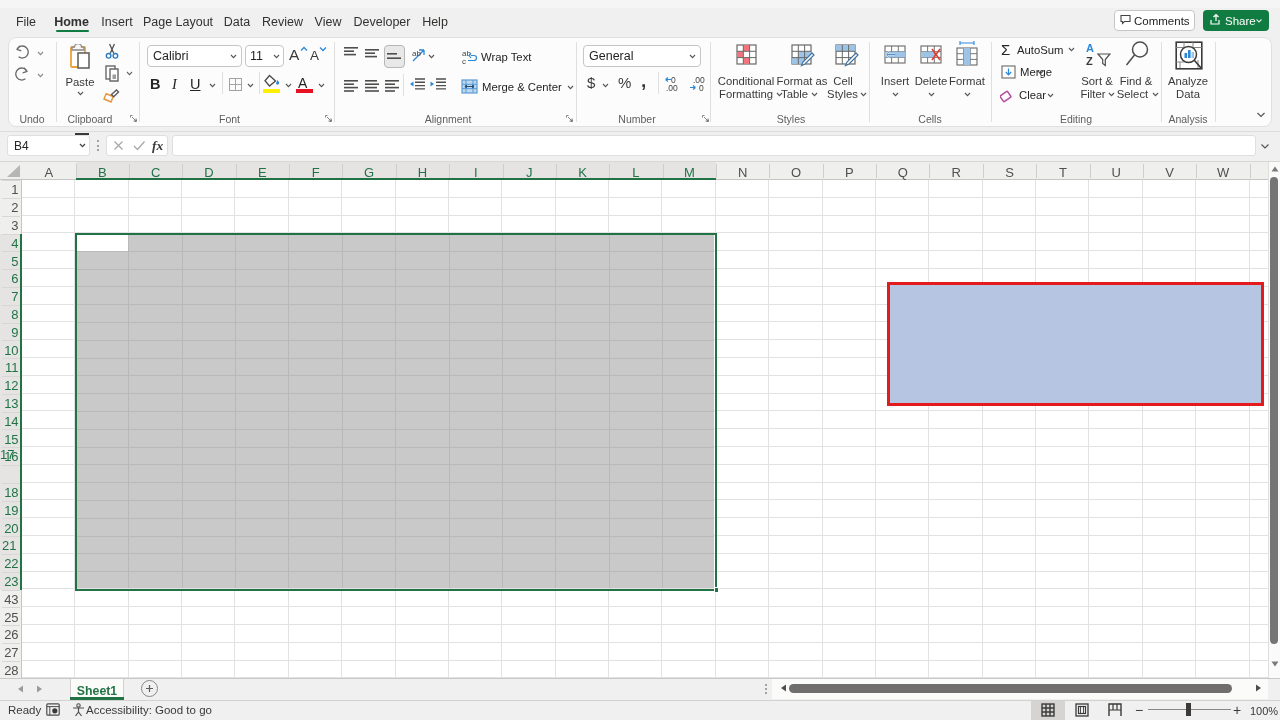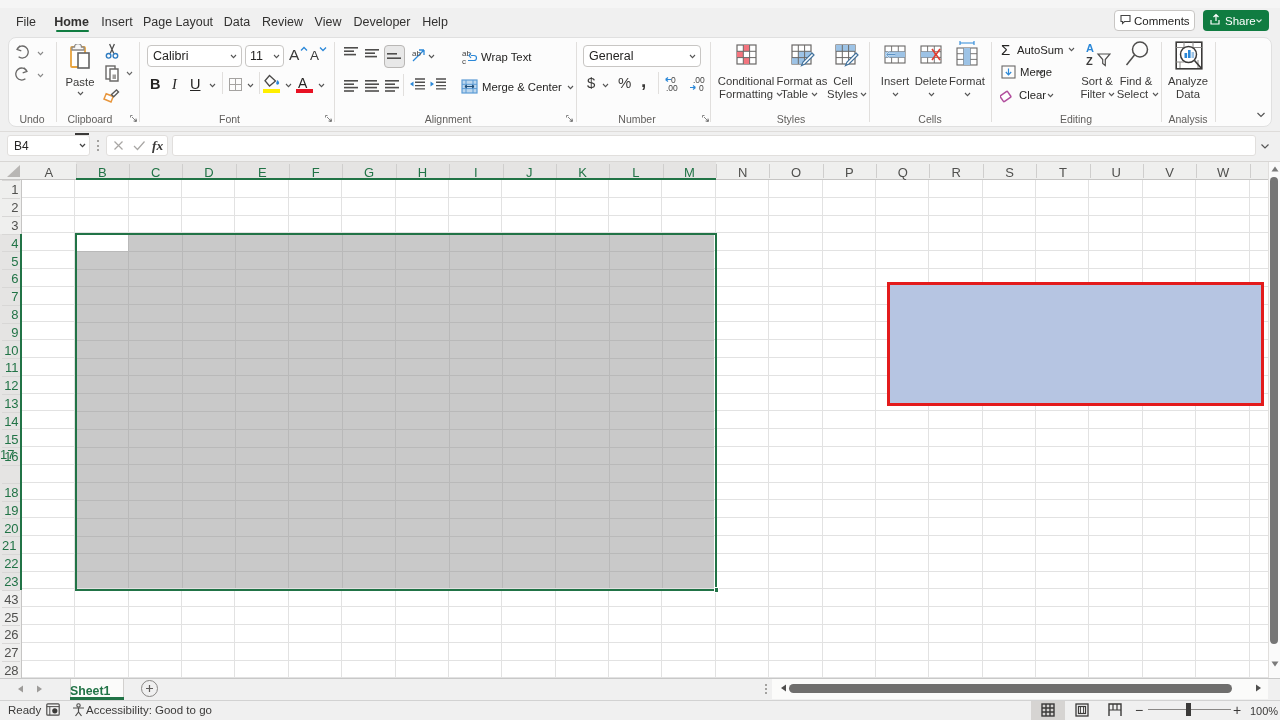--- a/index.html
+++ b/index.html
@@ -516,21 +516,21 @@
     </svg>
 <div class="a" style="left:0;top:678px;width:1280px;height:22px;background:#f0f0f0;border-top:1px solid #c8c8c8"></div>
 <svg class="a" style="left:17px;top:685px" width="7" height="8" viewBox="0 0 7 8">
       <path d="M6 0.5 L1 4 L6 7.5 z" fill="#9d9b99"></path>
     </svg>
 <svg class="a" style="left:36px;top:685px" width="7" height="8" viewBox="0 0 7 8">
       <path d="M1 0.5 L6 4 L1 7.5 z" fill="#9d9b99"></path>
     </svg>
 <div class="a" style="left:70px;top:679px;width:54px;height:21px;background:#fbfbfa;border-left:1px solid #d2d0ce;border-right:1px solid #d2d0ce"></div>
 <div class="a" style="left:70px;top:697px;width:54px;height:2.6px;background:#217346"></div>
-<div class="a" style="left:70px;top:684px;width:54px;text-align:left;font-size:12.3px;font-weight:bold;color:#217346">Sheet1</div>
+<div class="a" style="left:70px;top:684px;width:54px;text-align:center;font-size:12.3px;font-weight:bold;color:#217346">Sheet1</div>
 <div class="a" style="left:141px;top:680px;width:17px;height:17px;border:1px solid #8a8886;border-radius:50%;"></div>
 <svg class="a" style="left:145px;top:684px" width="9" height="9" viewBox="0 0 9 9">
       <path d="M4.5 1 v7 M1 4.5 h7" stroke="#605e5c" stroke-width="1.2"></path>
     </svg>
 <div class="a" style="left:772px;top:679px;width:496px;height:20px;background:#fbfbfa"></div>
 <div class="a" style="left:765px;top:683.5px;width:2px;height:2px;border-radius:50%;background:#8a8886"></div>
 <div class="a" style="left:765px;top:687.5px;width:2px;height:2px;border-radius:50%;background:#8a8886"></div>
 <div class="a" style="left:765px;top:691.5px;width:2px;height:2px;border-radius:50%;background:#8a8886"></div>
 <svg class="a" style="left:780px;top:684px" width="7" height="8" viewBox="0 0 7 8">
       <path d="M6 0.5 L1 4 L6 7.5 z" fill="#4f4e4d"></path>

